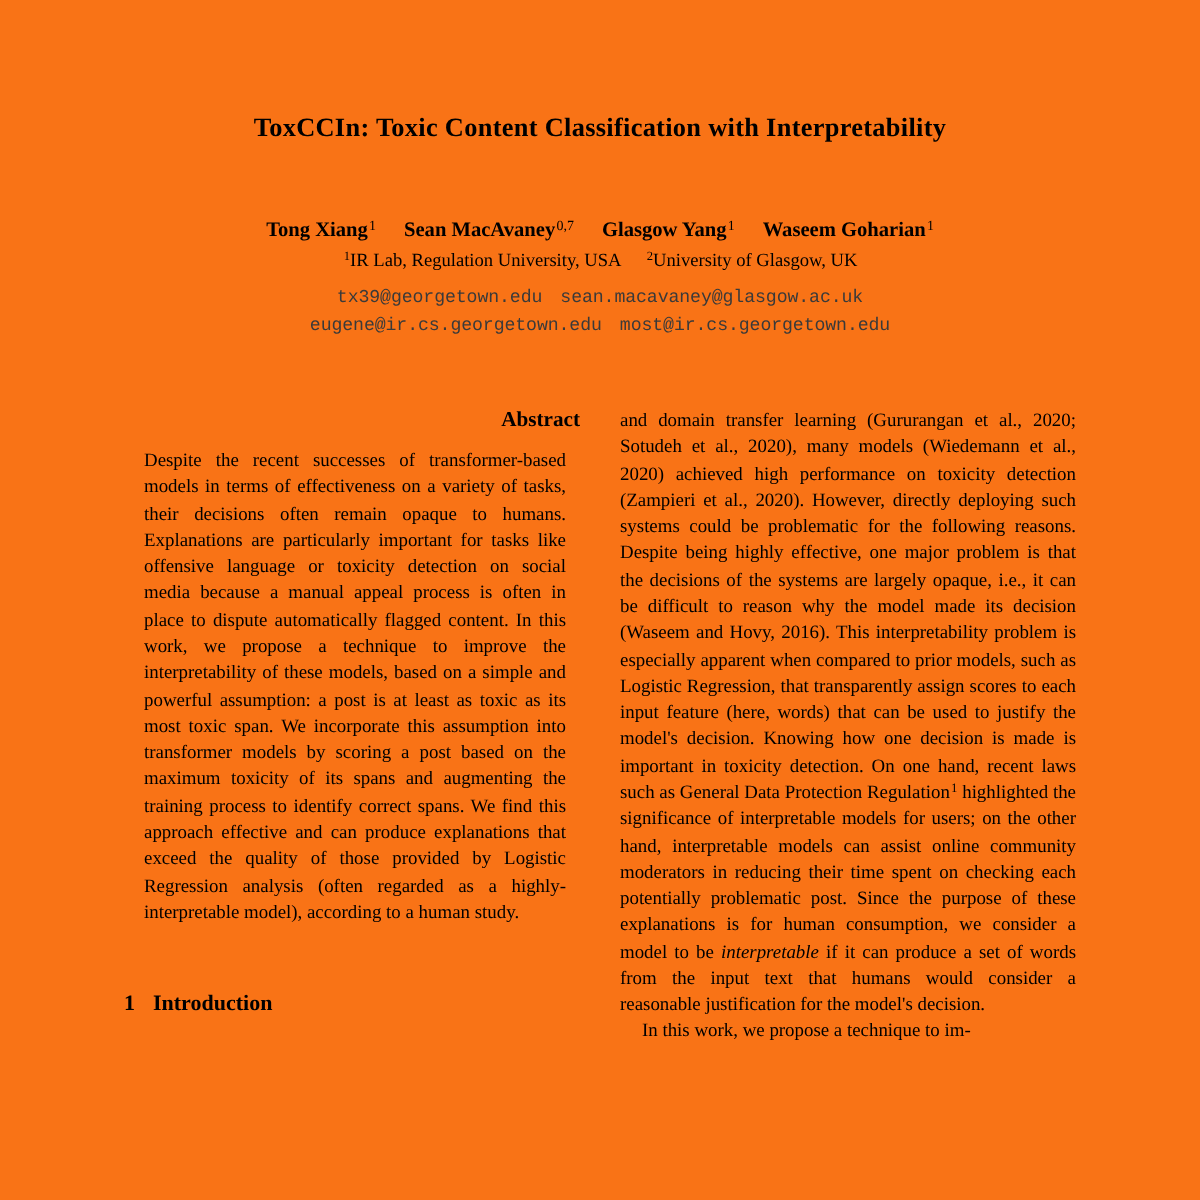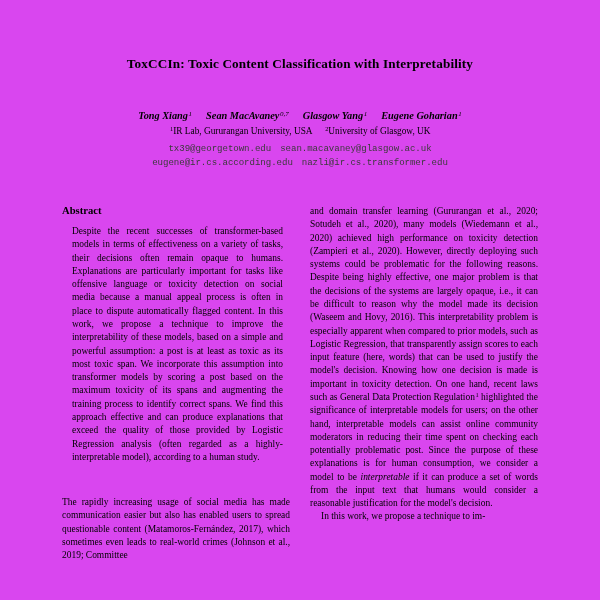--- a/index.html
+++ b/index.html
@@ -12,21 +12,21 @@
     height: 600px;
     overflow: hidden;
     font-family: "Liberation Serif", "DejaVu Serif", serif;
     color: #000000;
     -webkit-font-smoothing: antialiased;
   }
   .page {
     position: relative;
     width: 600px;
     height: 600px;
-    background: #d946ef;
+    background: #f97316;
     box-sizing: border-box;
   }
 
   
   .title-block {
     padding-top: 56px;
     text-align: center;
   }
   .paper-title {
     font-size: 13.2px;
@@ -40,21 +40,20 @@
   .authors {
     margin-top: 37px;
     text-align: center;
     font-size: 10.3px;
     font-weight: bold;
     line-height: 1.35;
   }
   .author {
     white-space: nowrap;
     margin: 0 7px;
-    font-style: italic;
   }
   .affil-line {
     margin-top: 2px;
     text-align: center;
     font-size: 9.3px;
     font-weight: normal;
     line-height: 1.3;
   }
   .affil {
     white-space: nowrap;
@@ -94,21 +93,21 @@
 
   .section-head {
     font-size: 11px;
     font-weight: bold;
     margin: 0 0 7px 0;
     line-height: 1.2;
   }
   .section-head .num { margin-right: 9px; }
 
   .abstract-head {
-    text-align: left;
+    text-align: right;
     font-size: 10.6px;
     font-weight: bold;
     margin: 0 0 9px 0;
   }
   .abstract-body {
     margin: 0 7px 12px 10px;
   }
 
   p.body {
     margin: 0;
@@ -125,46 +124,46 @@
 </style>
 </head>
 <body>
 
 <div class="page">
 
   <div class="title-block">
     <h1 class="paper-title">ToxCCIn: Toxic Content Classification with Interpretability</h1>
 
     <div class="authors">
-      <span class="author"><span>Tong Xiang</span><sup>1</sup></span><span class="author"><span>Sean MacAvaney</span><sup>0,7</sup></span><span class="author"><span>Glasgow Yang</span><sup>1</sup></span><span class="author"><span>Eugene Goharian</span><sup>1</sup></span>
+      <span class="author"><span>Tong Xiang</span><sup>1</sup></span><span class="author"><span>Sean MacAvaney</span><sup>0,7</sup></span><span class="author"><span>Glasgow Yang</span><sup>1</sup></span><span class="author"><span>Waseem Goharian</span><sup>1</sup></span>
     </div>
 
     <div class="affil-line">
-      <span class="affil"><sup>1</sup><span>IR Lab, Gururangan University, USA</span></span><span class="affil"><sup>2</sup><span>University of Glasgow, UK</span></span>
+      <span class="affil"><sup>1</sup><span>IR Lab, Regulation University, USA</span></span><span class="affil"><sup>2</sup><span>University of Glasgow, UK</span></span>
     </div>
 
     <div class="emails">
       <div class="email-line"><span>tx39@georgetown.edu</span><span>sean.macavaney@glasgow.ac.uk</span></div>
-      <div class="email-line"><span>eugene@ir.cs.according.edu</span><span>nazli@ir.cs.transformer.edu</span></div>
+      <div class="email-line"><span>eugene@ir.cs.georgetown.edu</span><span>most@ir.cs.georgetown.edu</span></div>
     </div>
   </div>
 
   <div class="columns">
 
     <div class="col col-left">
 
       <div class="abstract-head">Abstract</div>
       <div class="abstract-body">
         <p class="body">Despite the recent successes of transformer-based models in terms of effectiveness on a variety of tasks, their decisions often remain opaque to humans. Explanations are particularly important for tasks like offensive language or toxicity detection on social media because a manual appeal process is often in place to dispute automatically flagged content. In this work, we propose a technique to improve the interpretability of these models, based on a simple and powerful assumption: a post is at least as toxic as its most toxic span. We incorporate this assumption into transformer models by scoring a post based on the maximum toxicity of its spans and augmenting the training process to identify correct spans. We find this approach effective and can produce explanations that exceed the quality of those provided by Logistic Regression analysis (often regarded as a highly-interpretable model), according to a human study.</p>
       </div>
 
       <div class="gap-intro"></div>
 
+      <h2 class="section-head"><span class="num">1</span><span>Introduction</span></h2>
 
-      <p class="body">The rapidly increasing usage of social media has made communication easier but also has enabled users to spread questionable content (Matamoros-Fernández, 2017), which sometimes even leads to real-world crimes (Johnson et al., 2019; Committee</p>
     </div>
 
     <div class="col col-right">
       <p class="body"><span>and domain transfer learning (Gururangan et al., 2020; Sotudeh et al., 2020), many models (Wiedemann et al., 2020) achieved high performance on toxicity detection (Zampieri et al., 2020). However, directly deploying such systems could be problematic for the following reasons. Despite being highly effective, one major problem is that the decisions of the systems are largely opaque, i.e., it can be difficult to reason why the model made its decision (Waseem and Hovy, 2016). This interpretability problem is especially apparent when compared to prior models, such as Logistic Regression, that transparently assign scores to each input feature (here, words) that can be used to justify the model's decision. Knowing how one decision is made is important in toxicity detection. On one hand, recent laws such as General Data Protection Regulation</span><sup>1</sup><span> highlighted the significance of interpretable models for users; on the other hand, interpretable models can assist online community moderators in reducing their time spent on checking each potentially problematic post. Since the purpose of these explanations is for human consumption, we consider a model to be </span><i>interpretable</i><span> if it can produce a set of words from the input text that humans would consider a reasonable justification for the model's decision.</span></p>
 
       <p class="body">In this work, we propose a technique to im-</p>
     </div>
 
   </div>
 </div>

